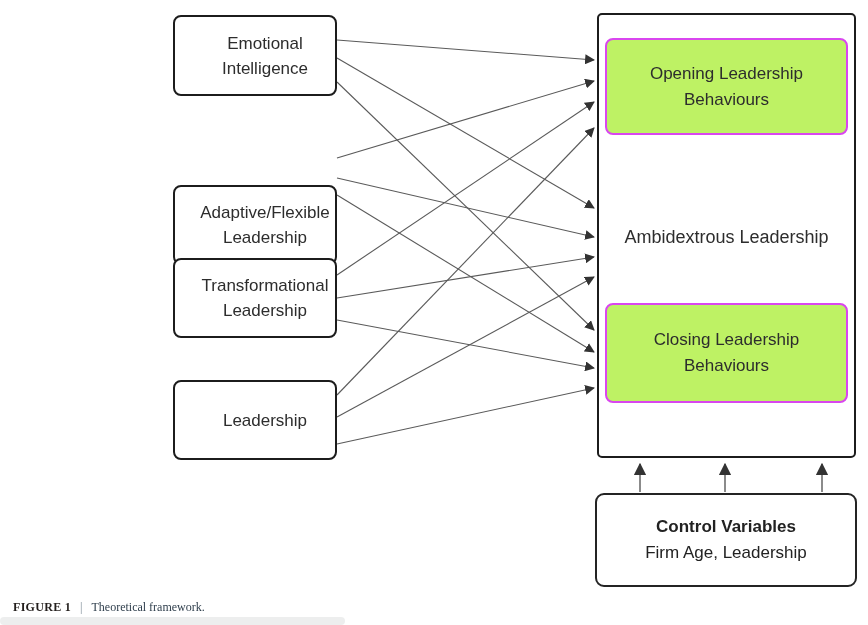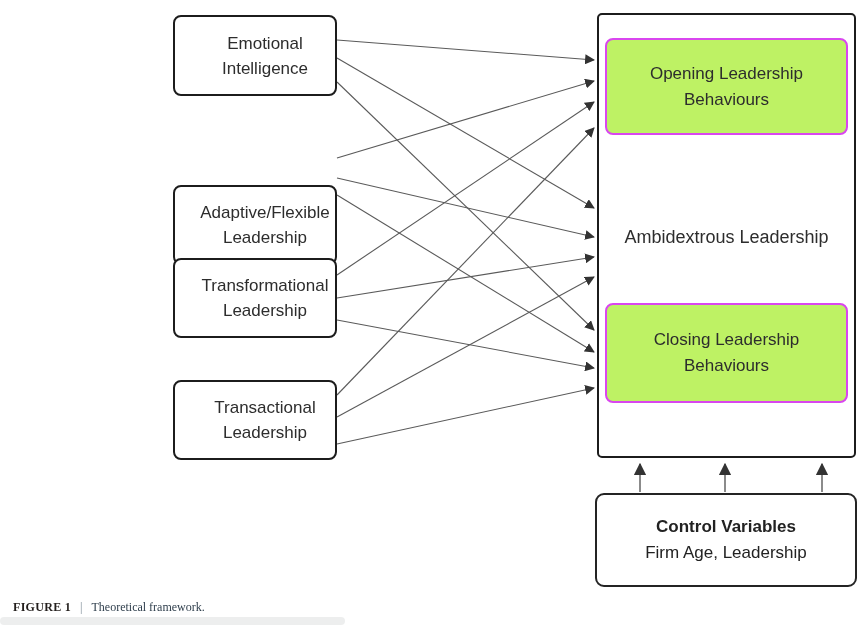--- a/index.html
+++ b/index.html
@@ -149,21 +149,20 @@
   </div>
   <div class="node node-af">
     <span>Adaptive/Flexible</span>
     <span>Leadership</span>
   </div>
   <div class="node node-tf">
     <span>Transformational</span>
     <span>Leadership</span>
   </div>
   <div class="node node-ts">
-    <span>Transactional</span>
     <span>Leadership</span>
   </div>
 
   <div class="outcome-box"></div>
 
   <div class="inner-box inner-opening">
     <span>Opening Leadership</span>
     <span>Behaviours</span>
   </div>
 

